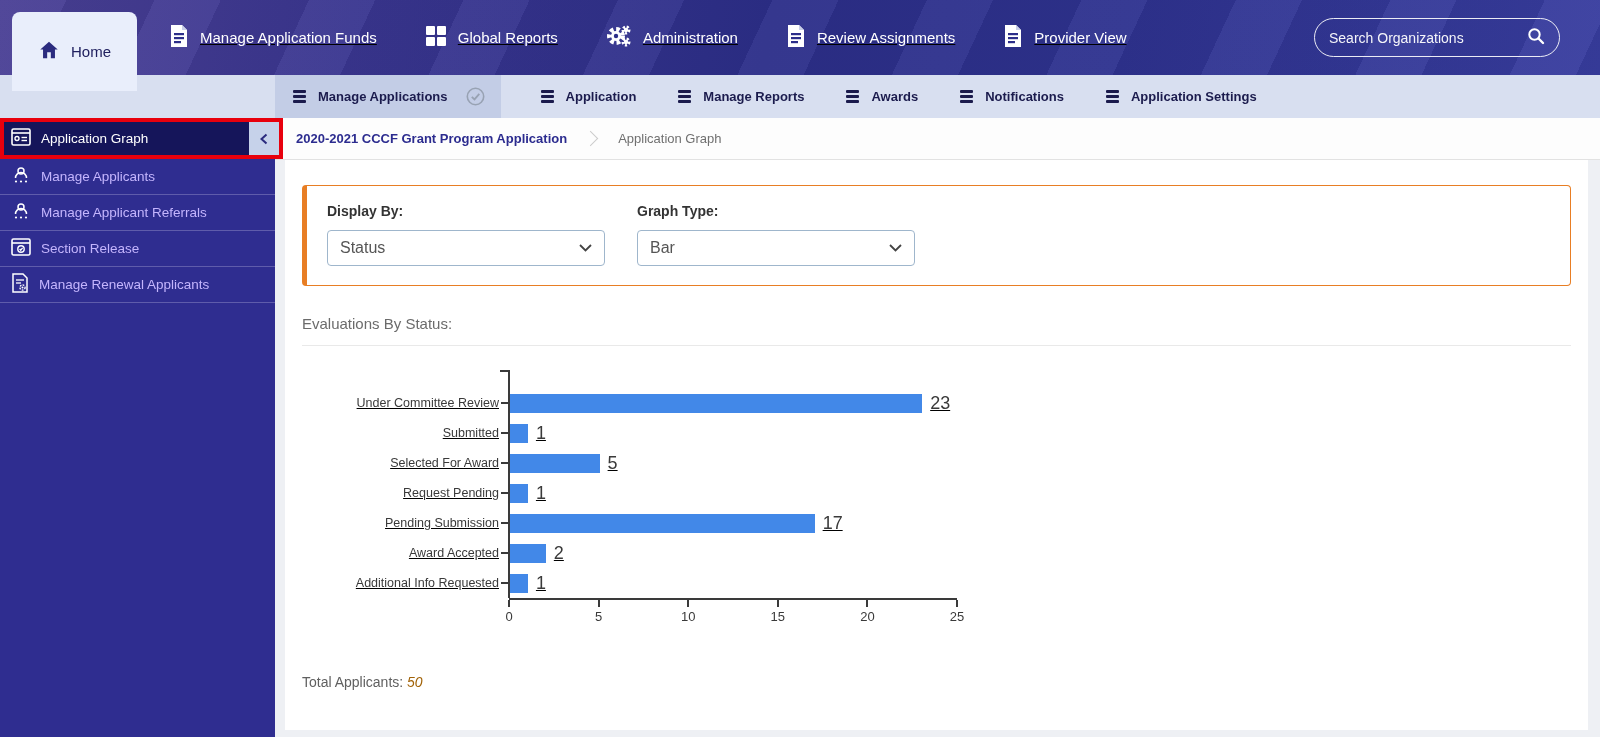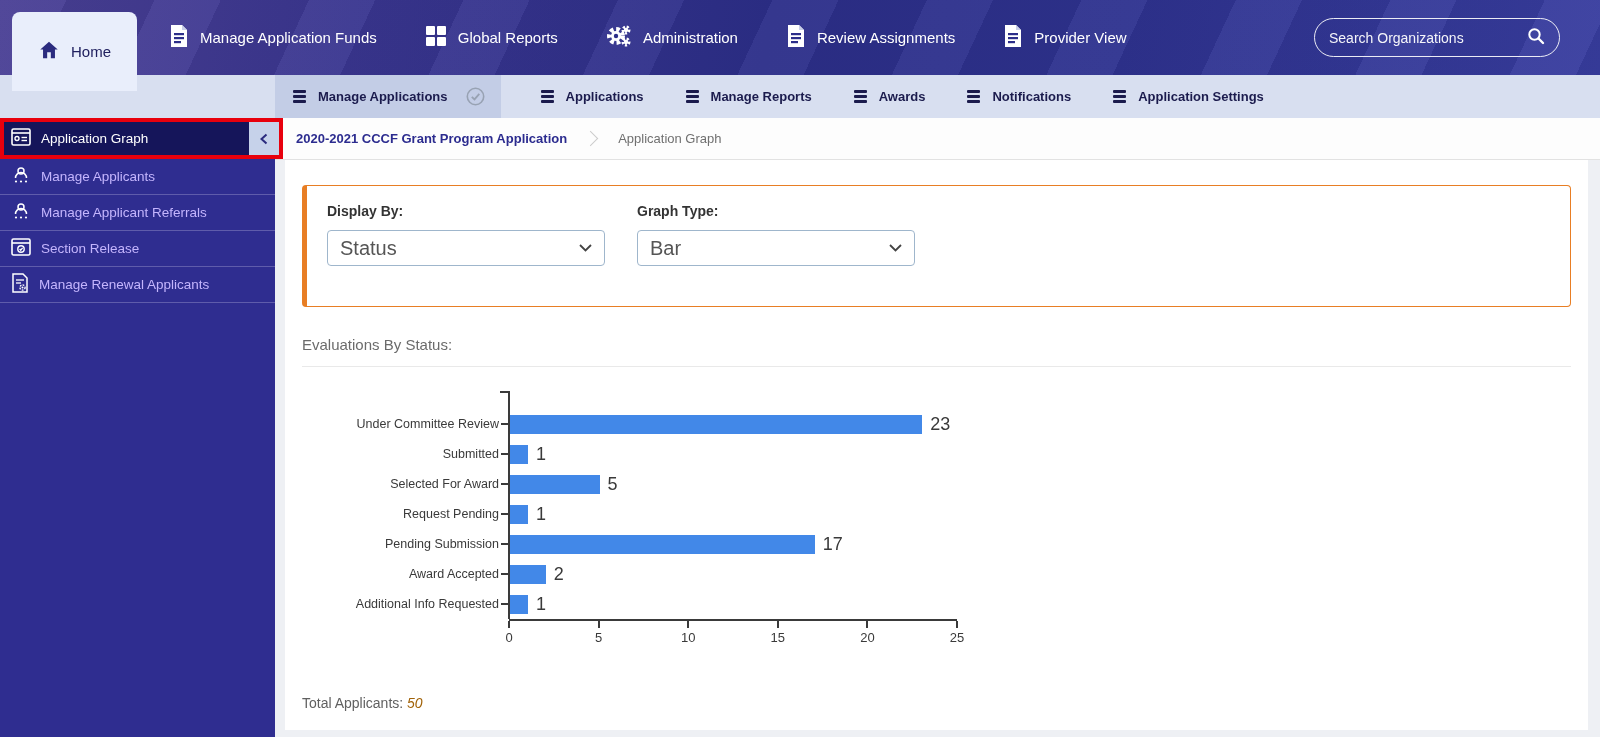--- a/index.html
+++ b/index.html
@@ -10,21 +10,21 @@
   .topnav { height:75px; display:flex; align-items:flex-start;
     background:linear-gradient(100deg,#4a4095 0%,#3a3690 22%,#2c2e89 48%,#2e328f 70%,#383d9f 100%);
     position:relative; }
   .topnav::before { content:""; position:absolute; inset:0;
     background:repeating-linear-gradient(115deg, rgba(255,255,255,0.045) 0 60px, rgba(0,0,0,0.05) 60px 140px);
     pointer-events:none; }
   .home-tab { margin:12px 0 0 12px; height:79px; padding:0 26px;
     background:#e9eefb; border-radius:8px 8px 0 0; display:flex; align-items:center; gap:11px;
     position:relative; z-index:2; cursor:pointer; }
   .home-tab .lbl { color:#20205f; font-size:15px; }
-  .nav-items { display:flex; align-items:center; height:75px; margin-left:32px; gap:48px; position:relative; z-index:2; }
+  .nav-items { display:flex; align-items:center; height:75px; margin-left:32px; gap:48px; position:relative; z-index:2;text-decoration:underline; }
   .nav-item { display:flex; align-items:center; gap:11px; color:#ffffff; font-size:15px; cursor:pointer; white-space:nowrap; }
   .searchbox { margin-left:auto; margin-right:40px; align-self:center; position:relative; z-index:2;
     width:246px; height:39px; border:1.6px solid rgba(255,255,255,0.9); border-radius:20px;
     display:flex; align-items:center; padding:0 14px; }
   .searchbox input { flex:1; background:transparent; border:none; outline:none;
     color:#ffffff; font-size:14px; font-family:"Liberation Sans",sans-serif; }
   .searchbox input::placeholder { color:#ffffff; opacity:0.95; }
 
   
   .subnav { height:43px; background:#d8dff0; display:flex; align-items:stretch; padding-left:275px; }
@@ -49,32 +49,32 @@
     color:#c4b5fd; font-size:13.5px; border-bottom:1px solid #5f5cab; cursor:pointer; }
   .side-active-wrap { width:283px; height:41px; border:4px solid #e8000d; background:#15155a;
     display:flex; align-items:center; gap:10px; padding-left:7px; position:relative; cursor:pointer; }
   .side-active-wrap .lbl { color:#ffffff; font-size:13.5px; }
   .collapse-btn { position:absolute; right:0; top:0; bottom:0; width:30px; background:#c6d2ea;
     display:flex; align-items:center; justify-content:center; cursor:pointer; }
 
   
   .content { margin-left:285px; margin-right:12px; height:570px; background:#ffffff; padding:25px 17px 0 17px; }
   .filter-panel { border:1px solid #e87e24; border-left:5px solid #e87e24; border-radius:4px;
-    height:122px; display:flex; gap:32px; padding:17px 0 0 20px; background:#ffffff; }
+    height:101px; display:flex; gap:32px; padding:17px 0 0 20px; background:#ffffff; }
   .fgroup { display:flex; flex-direction:column; }
   .fgroup .flabel { font-size:14px; font-weight:bold; color:#333333; margin-bottom:11px; }
   .fselect { width:278px; height:36px; border:1px solid #9fb6cc; border-radius:4px; background:#ffffff;
-    display:flex; align-items:center; padding:0 12px; font-size:20px; color:#555555; position:relative; cursor:pointer; }
+    display:flex; align-items:center; padding:0 12px; font-size:16px; color:#555555; position:relative; cursor:pointer; }
   .fselect svg { position:absolute; right:12px; }
 
   .chart-title { margin-top:29px; font-size:15px; color:#6b6b6b; }
   .chart-hr { margin-top:13px; border:none; border-top:1px solid #e9e9e9; }
 
   .chart-plot { position:relative; margin-left:30px; margin-top:24px; padding-top:18px; }
-  .chart-row { display:flex; align-items:center; height:30px; }
+  .chart-row { display:flex; align-items:center; height:30px;text-decoration:underline; }
   .row-label { width:167px; text-align:right; font-size:12.5px; color:#3a3a3a; white-space:nowrap; }
   .row-tick { width:7px; height:2px; background:#3a3a3a; margin-left:2px; }
   .row-barwrap { display:flex; align-items:center; height:100%; padding-left:2px; }
   .bar { height:19px; }
   .bar-value { margin-left:8px; font-size:18px; color:#3a3a3a; }
   .axis-y { position:absolute; left:176px; top:0; width:2px; height:228px; background:#3a3a3a; }
   .axis-y-cap { position:absolute; left:168px; top:0; width:8px; height:2px; background:#3a3a3a; }
   .axis-x { position:absolute; left:177px; top:228px; width:448px; height:2px; background:#3a3a3a; }
   .axis-x .xtick { position:absolute; top:2px; width:2px; height:7px; background:#3a3a3a; }
   .axis-x-labels { position:absolute; left:177px; top:239px; width:448px; height:18px; }
@@ -186,21 +186,21 @@
         </svg>
     </span>
   </div>
   <div class="subtabs-rest">
     <div class="subtab">
       <span class="hamb">
           <i></i>
           <i></i>
           <i></i>
         </span>
-      <span>Applications</span>
+      <span>Application</span>
     </div>
     <div class="subtab">
       <span class="hamb">
           <i></i>
           <i></i>
           <i></i>
         </span>
       <span>Manage Reports</span>
     </div>
     <div class="subtab">

